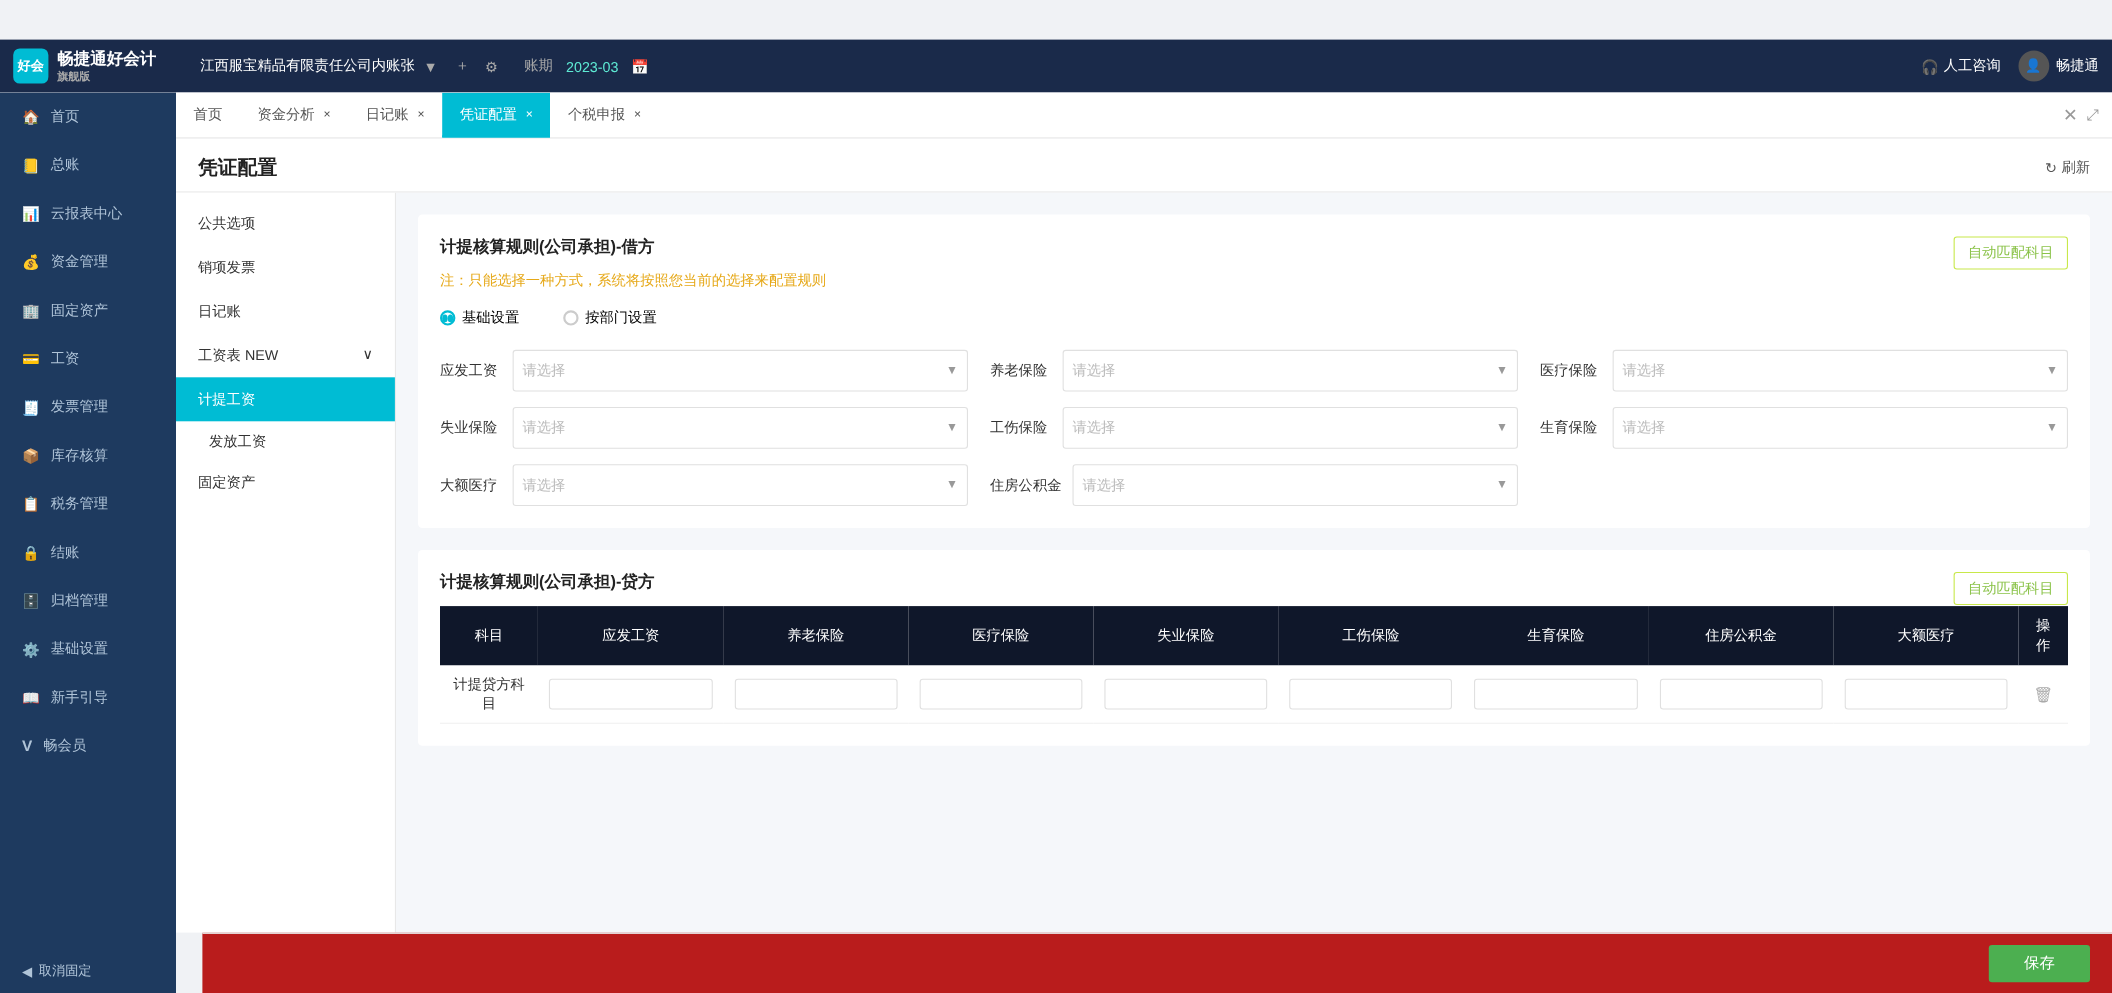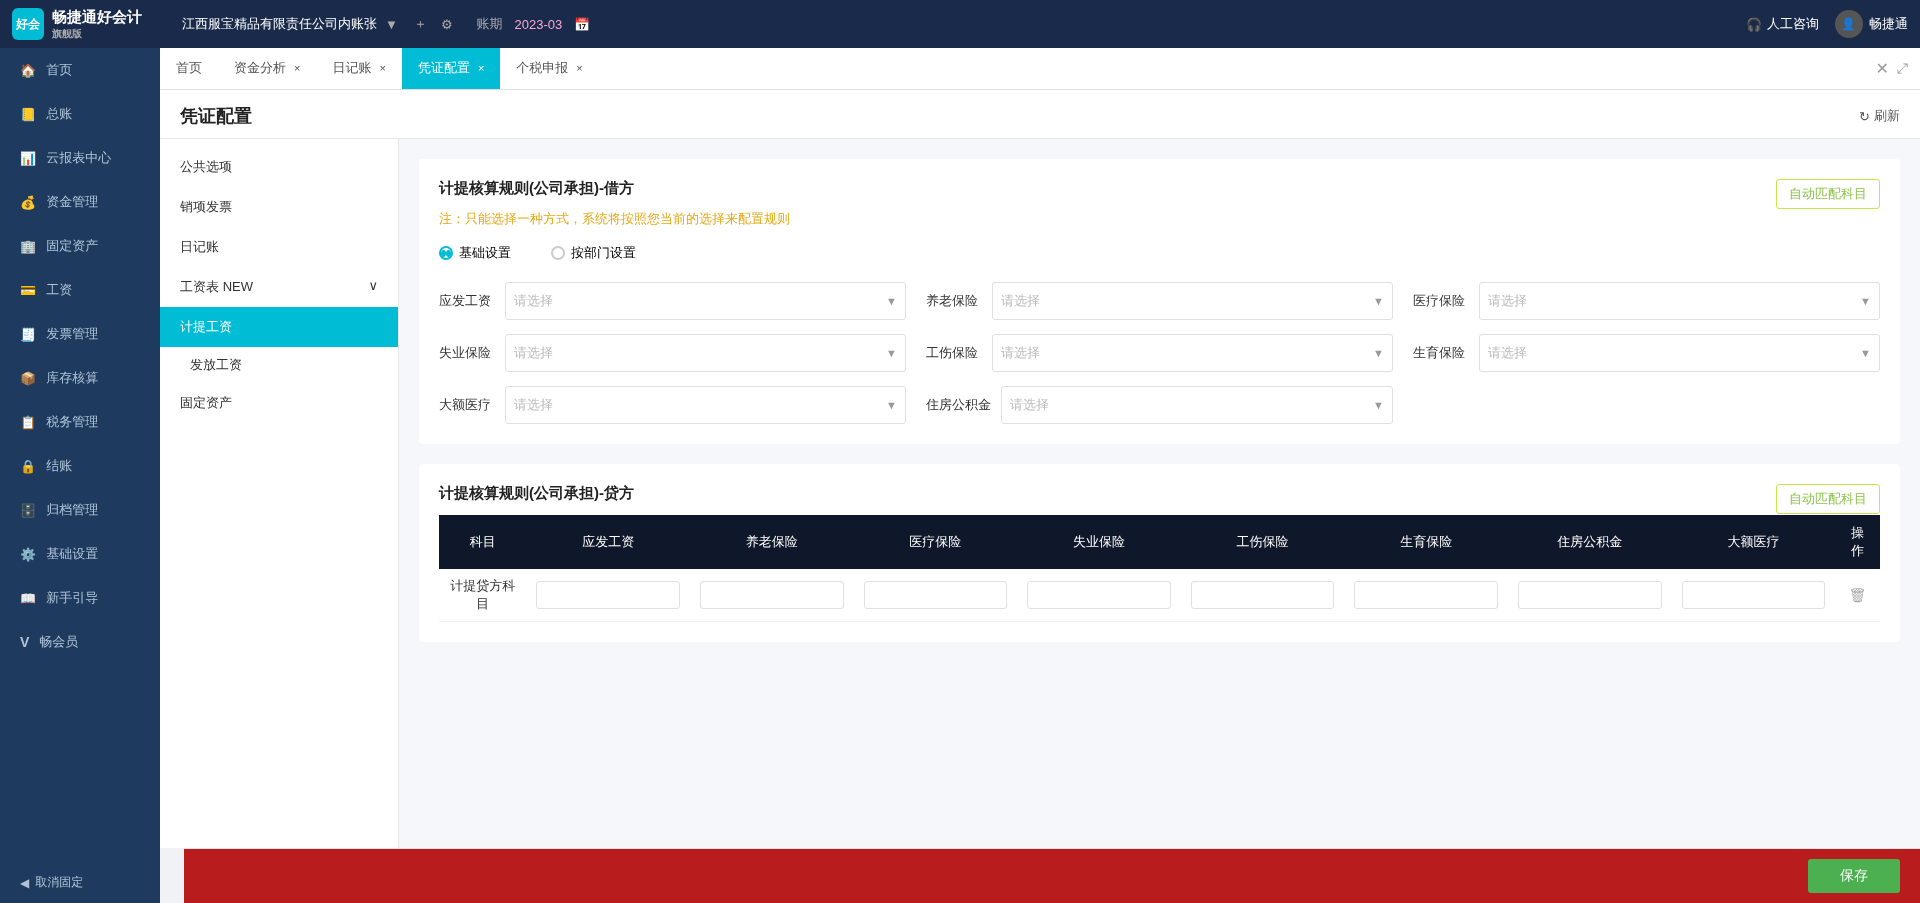--- a/index.html
+++ b/index.html
@@ -6,20 +6,21 @@
     body { font-family: 'Microsoft YaHei', Arial, sans-serif; font-size: 13px; background: #f0f2f5; display: flex; flex-direction: column; height: 903px; overflow: hidden; }
 
     
     .top-header {
       height: 48px;
       background: #1a2a4a;
       display: flex;
       align-items: center;
       padding: 0 12px;
       flex-shrink: 0;
+      margin-top: 36px;
     }
     .app-logo {
       display: flex;
       align-items: center;
       gap: 8px;
       color: white;
       font-size: 15px;
       font-weight: bold;
       width: 160px;
     }
@@ -164,21 +165,21 @@
 
     
     .page-body {
       display: flex;
       flex: 1;
       overflow: hidden;
     }
 
     
     .left-nav {
-      width: 239px;
+      width: 200px;
       background: white;
       border-right: 1px solid #e8e8e8;
       flex-shrink: 0;
       padding-top: 8px;
     }
     .left-nav-item {
       padding: 11px 20px;
       color: #333;
       cursor: pointer;
       font-size: 13px;
@@ -370,21 +371,21 @@
       <div class="logo-subtitle">旗舰版</div>
     </div>
   </div>
   <div class="header-company">
     <span>江西服宝精品有限责任公司内账张</span>
     <span style="color:#aaa;">▼</span>
     <span style="color:#aaa; margin-left:8px;">＋</span>
     <span style="color:#aaa; margin-left:6px;">⚙</span>
     <span class="header-sep"></span>
     <span style="color:#aaa;">账期</span>
-    <span style="color:#f9a8d4; margin-left:4px;">2023-03</span>
+    <span style="color:#5eead4; margin-left:4px;">2023-03</span>
     <span style="color:#00bcd4; margin-left:4px;">📅</span>
   </div>
   <div class="header-actions">
     <div class="btn-service">
       <span>🎧</span>
       <span>人工咨询</span>
     </div>
     <div style="display:flex;align-items:center;gap:6px;">
       <span style="width:28px;height:28px;border-radius:50%;background:#555;display:inline-flex;align-items:center;justify-content:center;color:white;font-size:12px;">👤</span>
       <span>畅捷通</span>

